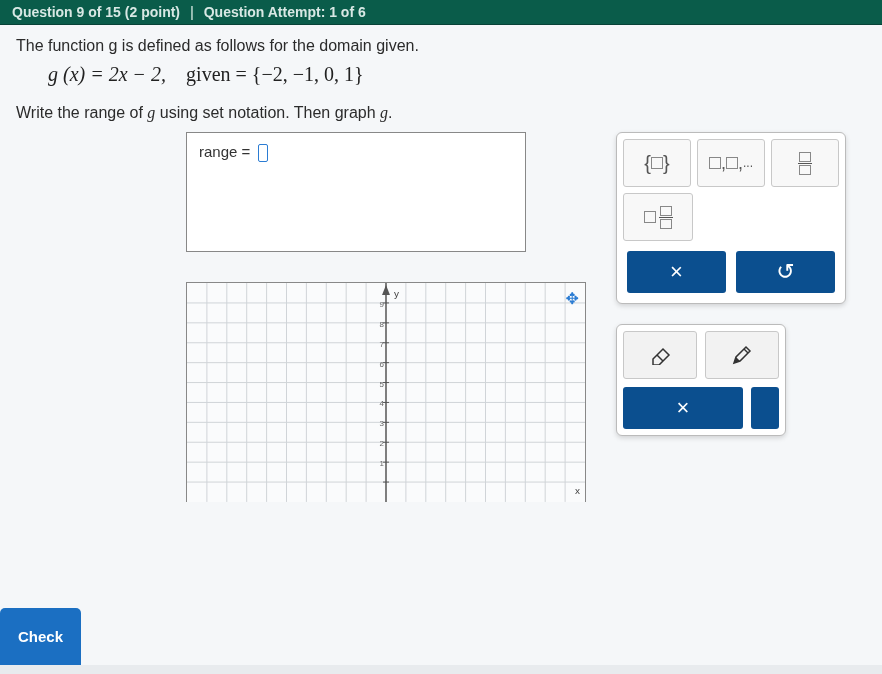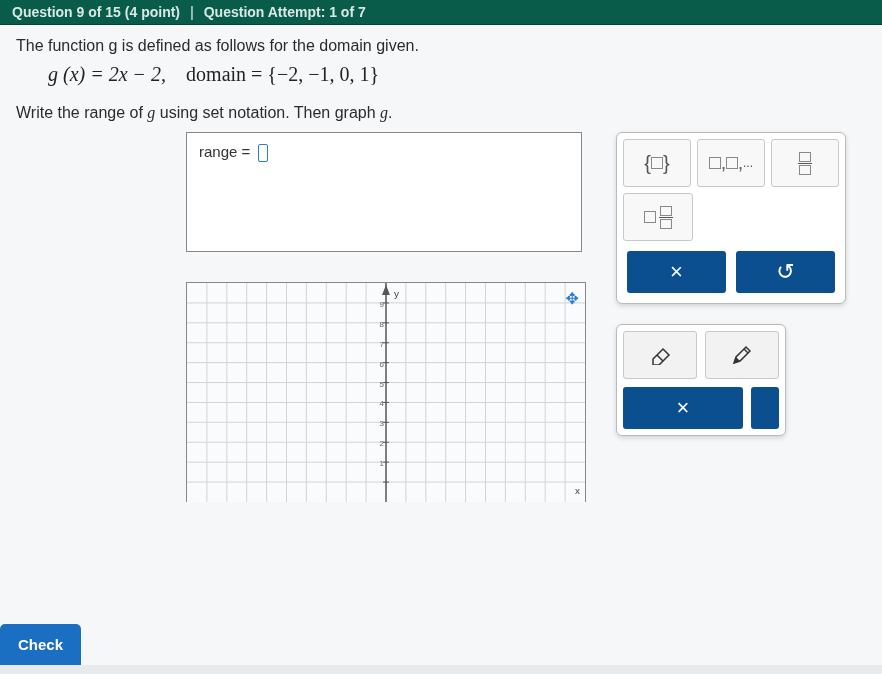--- a/index.html
+++ b/index.html
@@ -43,21 +43,21 @@
     .work-area {
       display: flex;
       gap: 30px;
       align-items: flex-start;
       margin-left: 170px;
       margin-top: 10px;
     }
     .left-col { display: flex; flex-direction: column; gap: 30px; }
 
     .range-box {
-      width: 396px;
+      width: 340px;
       height: 120px;
       border: 1px solid #888;
       background: #fff;
       padding: 10px 12px;
       color: #333;
       font-size: 15px;
     }
     .range-box .cursor {
       display: inline-block;
       width: 10px;
@@ -155,43 +155,43 @@
       border: 1px solid #888;
       width: 12px; height: 10px;
     }
     .frac .bar { width: 14px; height: 1px; background: #555; margin: 1px 0; }
     .sq { display:inline-block; width:12px; height:12px; border:1px solid #888; }
     .check-btn {
       position: absolute;
       left: 0; bottom: 0;
       background: #1b6fc2;
       color: #fff;
-      padding: 12px 18px;
+      padding: 20px 18px;
       border-radius: 5px 5px 0 0;
       font-size: 15px;
       font-weight: bold;
     }
   </style>
 </head>
 <body>
 
 <div class="header-bar">
-  <span>Question 9 of 15 (4 point)</span>
+  <span>Question 9 of 15 (2 point)</span>
   <span class="divider">|</span>
-  <span>Question Attempt: 1 of 7</span>
+  <span>Question Attempt: 1 of 6</span>
 </div>
 
 <div class="content">
 
   <p class="question-text">The function g is defined as follows for the domain given.</p>
 
   <p class="equation-line">
     <span class="fn">g (x) = 2x − 2,</span>
     &nbsp;&nbsp;
-    <span>domain</span>
+    <span>given</span>
     <span>= {−2, −1, 0, 1}</span>
   </p>
 
   <p class="instruction">
     <span>Write the range of </span><span class="fn">g</span><span> using set notation. Then graph </span><span class="fn">g</span><span>.</span>
   </p>
 
   <div class="work-area">
     <div class="left-col">
 

